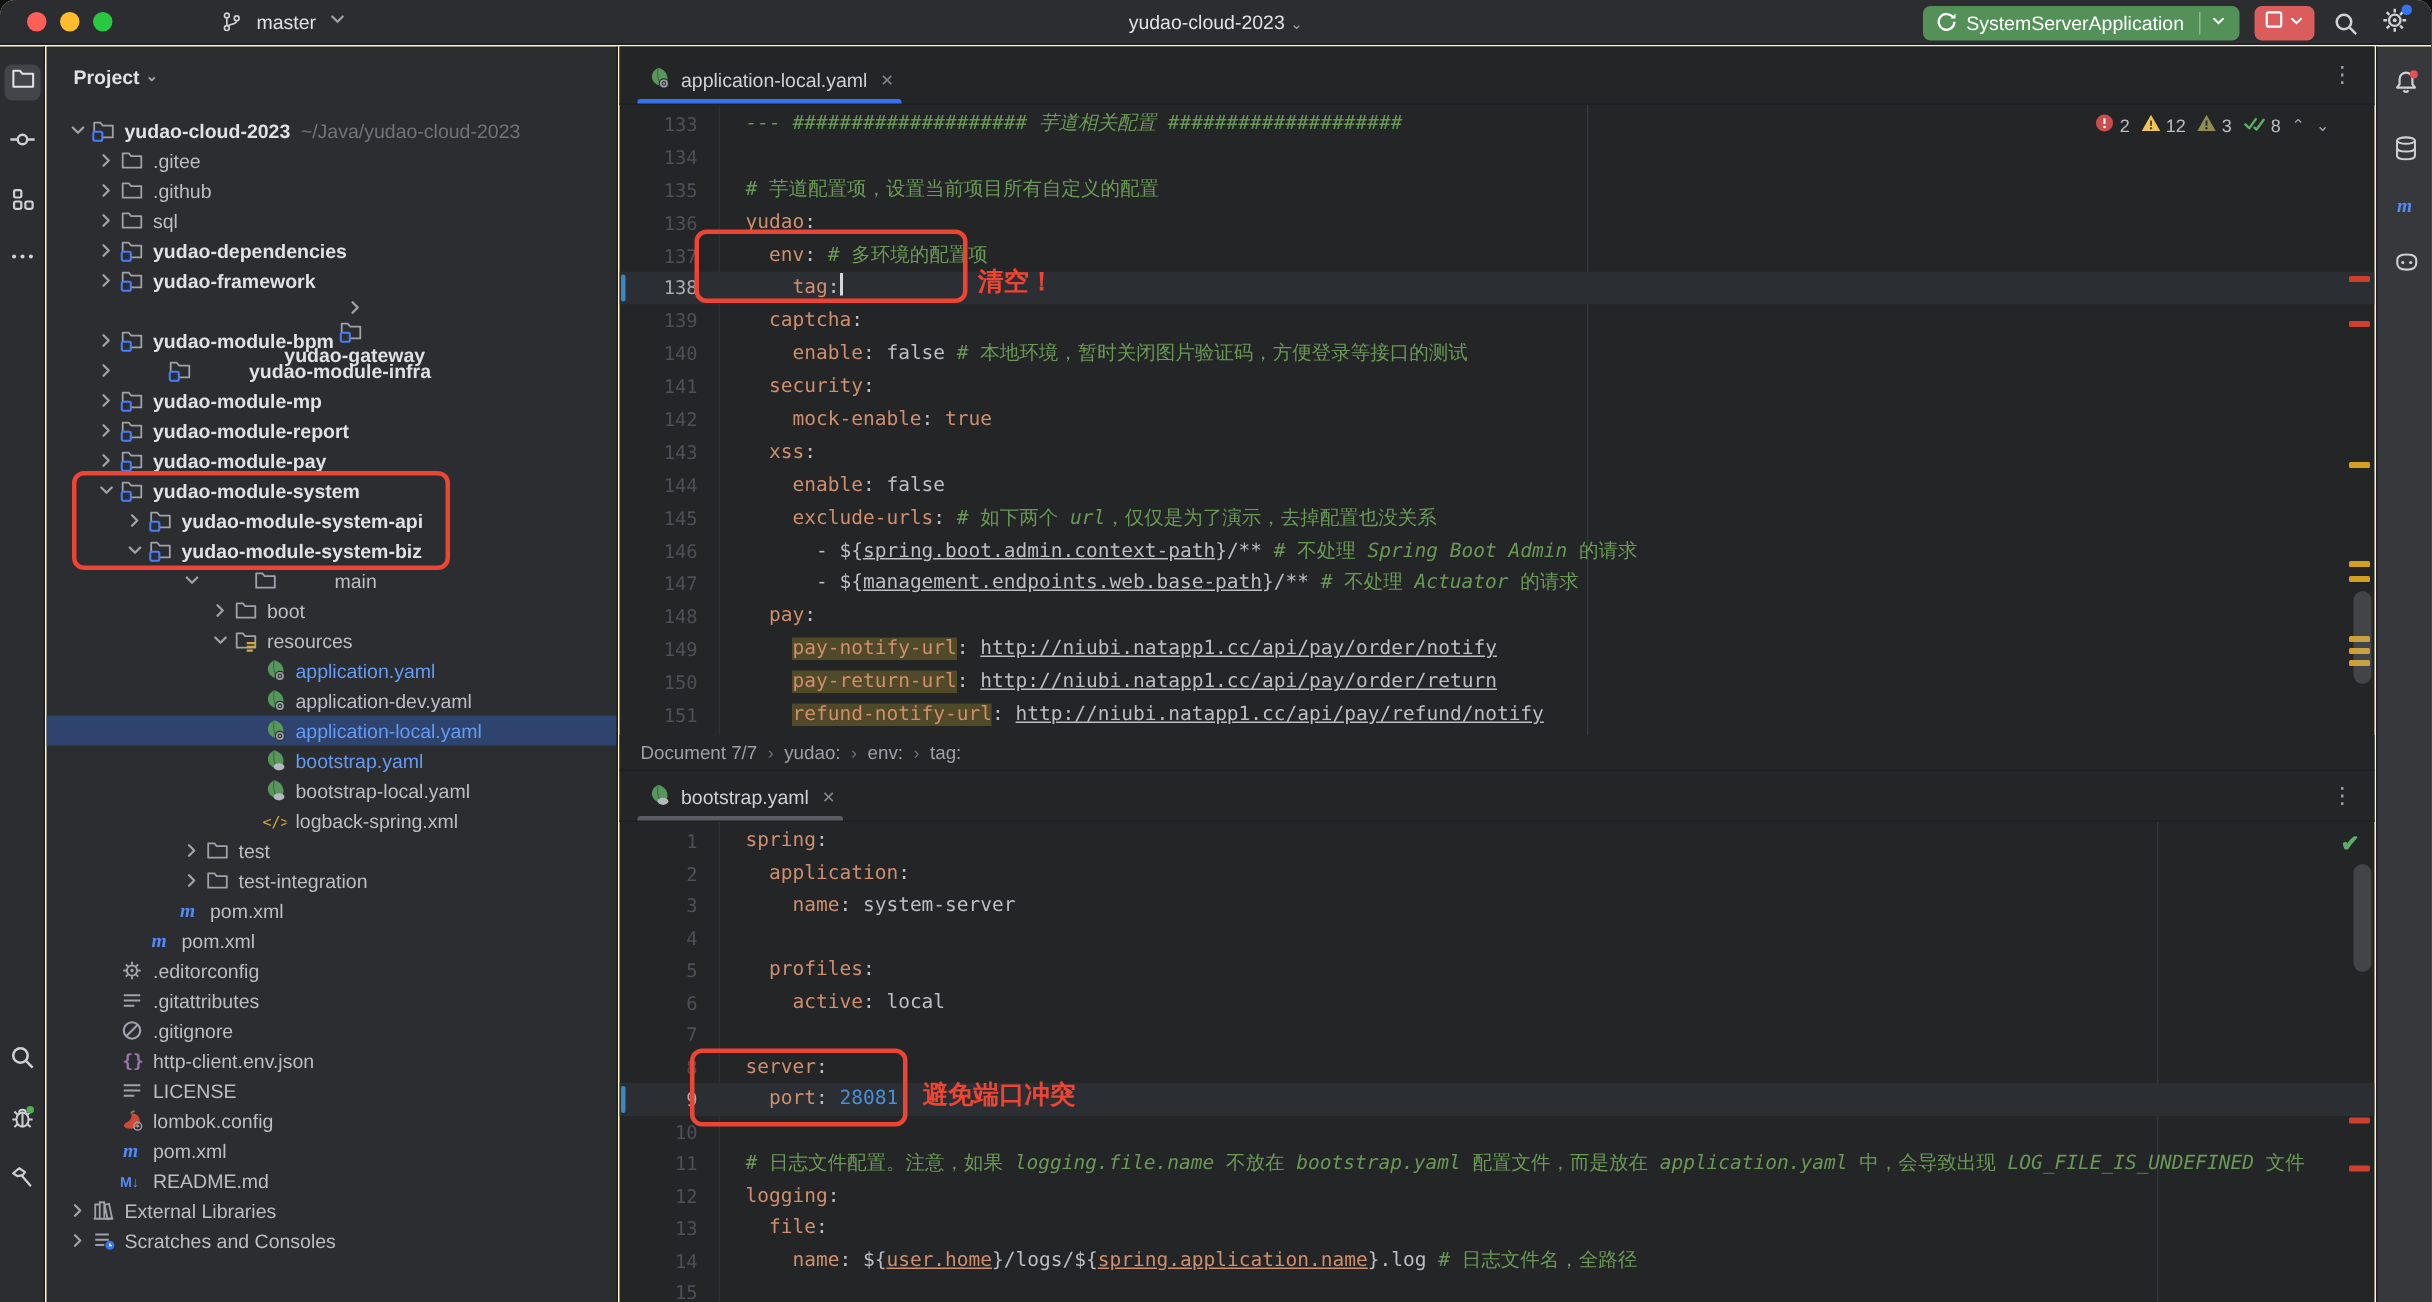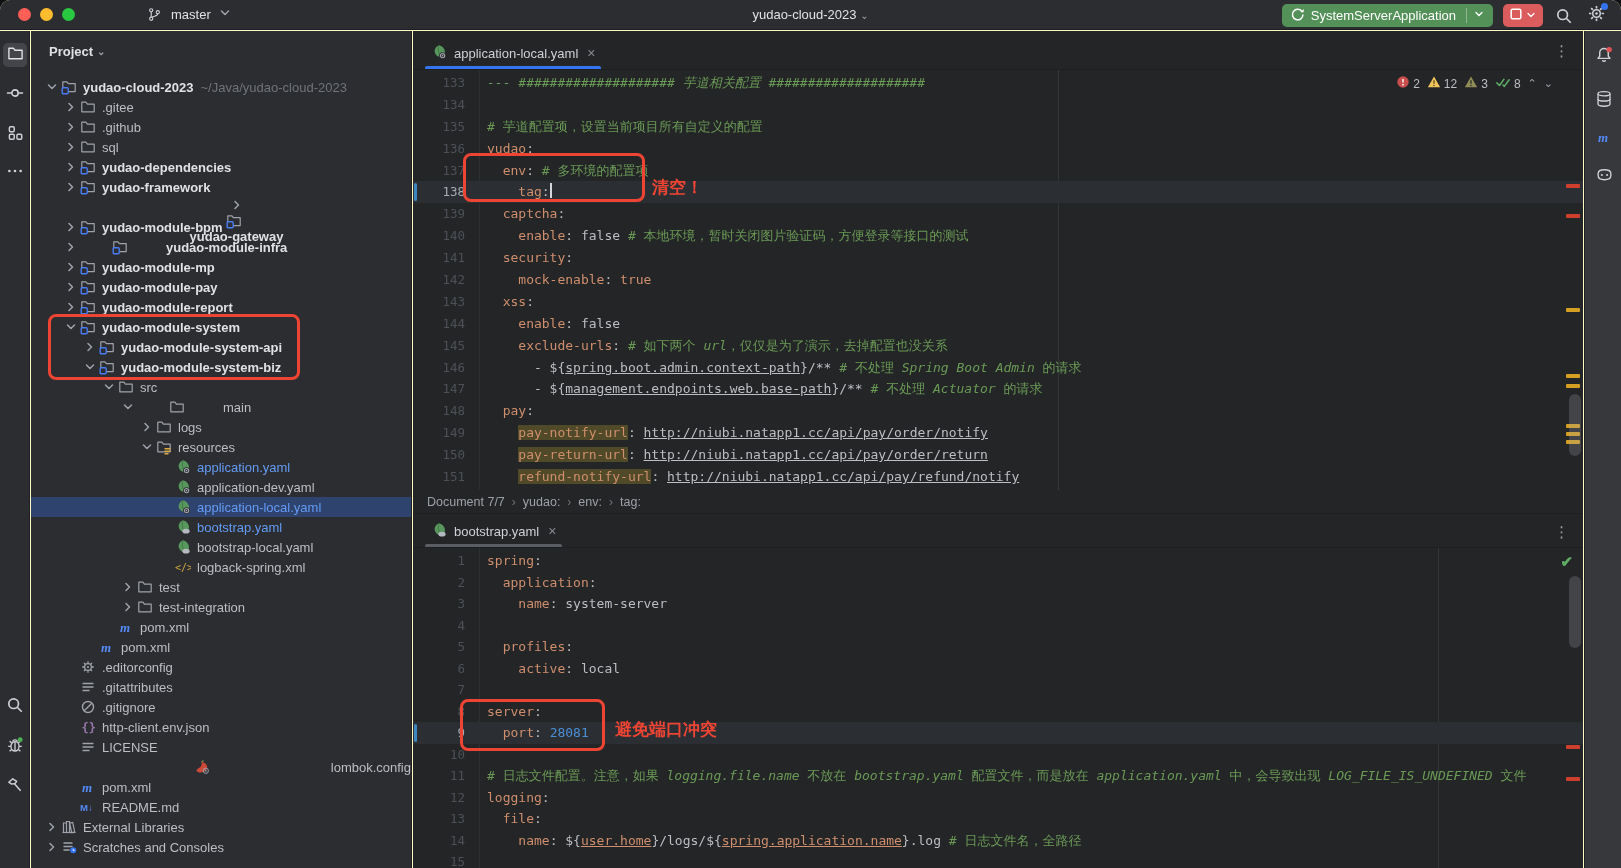--- a/index.html
+++ b/index.html
@@ -48,21 +48,21 @@
        padding:0 10px;font-size:13px;color:#ced0d6;}
   .tab .under{position:absolute;left:4px;right:4px;bottom:0;height:3px;border-radius:2px 2px 0 0;}
   .tab.active .under{background:#3574f0;}
   .tab.inactive .under{background:#5a5d63;}
   .tclose{color:#868a91;font-size:14px;margin-left:2px;}
   .kebab{position:absolute;right:14px;top:50%;transform:translateY(-50%);color:#9fa2aa;font-size:15px;letter-spacing:0;line-height:5px;}
   
   .code{position:relative;font-family:"DejaVu Sans Mono","DejaVu Sans",monospace;font-size:13px;overflow:hidden;}
   .code.topc{height:420px;padding-top:2px;}
   .code.botc{height:320px;padding-top:2px;}
-  .cl{position:relative;display:flex;white-space:pre;}
+  .cl{position:relative;display:flex;white-space:pre;gap:10px;}
   .topc .cl{height:21.9px;line-height:21.9px;}
   .botc .cl{height:21.5px;line-height:21.5px;}
   .cl.cur{background:#2b2f33;}
   .ln{width:52px;flex:none;text-align:right;color:#4d5057;font-size:12.5px;}
   .cl .body{padding-left:22px;}
   .cl.cur .ln{color:#a8abb3;}
   .gutterline{position:absolute;left:66px;top:0;bottom:0;width:1px;background:#2d3033;}
   .chg{position:absolute;left:1px;top:2px;bottom:2px;width:3px;border-radius:2px;background:#3e86c0;}
   .sg-k{color:#cf8e6d}.sg-t{color:#bcbec4}
   .sg-c{color:#6a9955}.sg-ci{color:#6a9955;font-style:italic}
@@ -373,39 +373,39 @@
             <svg width="16" height="16" viewBox="0 0 16 16">
               <path d="M6 4.5 9.5 8 6 11.5" fill="none" stroke="#9fa2aa" stroke-width="1.5" stroke-linecap="round" stroke-linejoin="round"></path>
             </svg>
           </span>
           <span class="tic">
             <svg width="16" height="16" viewBox="0 0 16 16">
               <path d="M1.8 2.8h4.1l1.5 1.9h6.8v7.9H1.8z" fill="none" stroke="#9fa2aa" stroke-width="1.2" stroke-linejoin="round"></path>
               <rect x="1.2" y="8.8" width="6" height="6" rx="1" fill="#2b2d30" stroke="#4a7cf5" stroke-width="1.4"></rect>
             </svg>
           </span>
+          <span class="tlabel bold">yudao-module-report</span>
+        </div>
+        <div class="trow" style="padding-left: 31px;">
+          <span class="tch">
+            <svg width="16" height="16" viewBox="0 0 16 16">
+              <path d="M6 4.5 9.5 8 6 11.5" fill="none" stroke="#9fa2aa" stroke-width="1.5" stroke-linecap="round" stroke-linejoin="round"></path>
+            </svg>
+          </span>
+          <span class="tic">
+            <svg width="16" height="16" viewBox="0 0 16 16">
+              <path d="M1.8 2.8h4.1l1.5 1.9h6.8v7.9H1.8z" fill="none" stroke="#9fa2aa" stroke-width="1.2" stroke-linejoin="round"></path>
+              <rect x="1.2" y="8.8" width="6" height="6" rx="1" fill="#2b2d30" stroke="#4a7cf5" stroke-width="1.4"></rect>
+            </svg>
+          </span>
           <span class="tlabel bold">yudao-module-pay</span>
         </div>
         <div class="trow" style="padding-left: 31px;">
           <span class="tch">
             <svg width="16" height="16" viewBox="0 0 16 16">
-              <path d="M6 4.5 9.5 8 6 11.5" fill="none" stroke="#9fa2aa" stroke-width="1.5" stroke-linecap="round" stroke-linejoin="round"></path>
-            </svg>
-          </span>
-          <span class="tic">
-            <svg width="16" height="16" viewBox="0 0 16 16">
-              <path d="M1.8 2.8h4.1l1.5 1.9h6.8v7.9H1.8z" fill="none" stroke="#9fa2aa" stroke-width="1.2" stroke-linejoin="round"></path>
-              <rect x="1.2" y="8.8" width="6" height="6" rx="1" fill="#2b2d30" stroke="#4a7cf5" stroke-width="1.4"></rect>
-            </svg>
-          </span>
-          <span class="tlabel bold">yudao-module-report</span>
-        </div>
-        <div class="trow" style="padding-left: 31px;">
-          <span class="tch">
-            <svg width="16" height="16" viewBox="0 0 16 16">
               <path d="M4.5 6 8 9.5 11.5 6" fill="none" stroke="#9fa2aa" stroke-width="1.5" stroke-linecap="round" stroke-linejoin="round"></path>
             </svg>
           </span>
           <span class="tic">
             <svg width="16" height="16" viewBox="0 0 16 16">
               <path d="M1.8 2.8h4.1l1.5 1.9h6.8v7.9H1.8z" fill="none" stroke="#9fa2aa" stroke-width="1.2" stroke-linejoin="round"></path>
               <rect x="1.2" y="8.8" width="6" height="6" rx="1" fill="#2b2d30" stroke="#4a7cf5" stroke-width="1.4"></rect>
             </svg>
           </span>
           <span class="tlabel bold">yudao-module-system</span>
@@ -431,58 +431,45 @@
             </svg>
           </span>
           <span class="tic">
             <svg width="16" height="16" viewBox="0 0 16 16">
               <path d="M1.8 2.8h4.1l1.5 1.9h6.8v7.9H1.8z" fill="none" stroke="#9fa2aa" stroke-width="1.2" stroke-linejoin="round"></path>
               <rect x="1.2" y="8.8" width="6" height="6" rx="1" fill="#2b2d30" stroke="#4a7cf5" stroke-width="1.4"></rect>
             </svg>
           </span>
           <span class="tlabel bold">yudao-module-system-biz</span>
         </div>
-        <div class="trow" style="padding-left: 69px;">
+        <div class="trow" style="padding-left: 88px; gap: 32px;">
           <span class="tch">
             <svg width="16" height="16" viewBox="0 0 16 16">
               <path d="M4.5 6 8 9.5 11.5 6" fill="none" stroke="#9fa2aa" stroke-width="1.5" stroke-linecap="round" stroke-linejoin="round"></path>
             </svg>
           </span>
           <span class="tic">
             <svg width="16" height="16" viewBox="0 0 16 16">
               <path d="M1.8 3.2h4.1l1.5 1.9h6.8v7.7H1.8z" fill="none" stroke="#9fa2aa" stroke-width="1.2" stroke-linejoin="round"></path>
             </svg>
           </span>
-          <span class="tlabel ">src</span>
-        </div>
-        <div class="trow" style="padding-left: 88px; gap: 32px;">
-          <span class="tch">
-            <svg width="16" height="16" viewBox="0 0 16 16">
-              <path d="M4.5 6 8 9.5 11.5 6" fill="none" stroke="#9fa2aa" stroke-width="1.5" stroke-linecap="round" stroke-linejoin="round"></path>
+          <span class="tlabel ">main</span>
+        </div>
+        <div class="trow" style="padding-left: 107px;">
+          <span class="tch">
+            <svg width="16" height="16" viewBox="0 0 16 16">
+              <path d="M6 4.5 9.5 8 6 11.5" fill="none" stroke="#9fa2aa" stroke-width="1.5" stroke-linecap="round" stroke-linejoin="round"></path>
             </svg>
           </span>
           <span class="tic">
             <svg width="16" height="16" viewBox="0 0 16 16">
               <path d="M1.8 3.2h4.1l1.5 1.9h6.8v7.7H1.8z" fill="none" stroke="#9fa2aa" stroke-width="1.2" stroke-linejoin="round"></path>
             </svg>
           </span>
-          <span class="tlabel ">main</span>
-        </div>
-        <div class="trow" style="padding-left: 107px;">
-          <span class="tch">
-            <svg width="16" height="16" viewBox="0 0 16 16">
-              <path d="M6 4.5 9.5 8 6 11.5" fill="none" stroke="#9fa2aa" stroke-width="1.5" stroke-linecap="round" stroke-linejoin="round"></path>
-            </svg>
-          </span>
-          <span class="tic">
-            <svg width="16" height="16" viewBox="0 0 16 16">
-              <path d="M1.8 3.2h4.1l1.5 1.9h6.8v7.7H1.8z" fill="none" stroke="#9fa2aa" stroke-width="1.2" stroke-linejoin="round"></path>
-            </svg>
-          </span>
-          <span class="tlabel ">logs</span>
+          <span class="tlabel ">boot</span>
         </div>
         <div class="trow" style="padding-left: 107px;">
           <span class="tch">
             <svg width="16" height="16" viewBox="0 0 16 16">
               <path d="M4.5 6 8 9.5 11.5 6" fill="none" stroke="#9fa2aa" stroke-width="1.5" stroke-linecap="round" stroke-linejoin="round"></path>
             </svg>
           </span>
           <span class="tic">
             <svg width="16" height="16" viewBox="0 0 16 16">
               <path d="M1.8 3.2h4.1l1.5 1.9h6.8v7.7H1.8z" fill="none" stroke="#9fa2aa" stroke-width="1.2" stroke-linejoin="round"></path>
@@ -654,21 +641,21 @@
           <span class="tch"></span>
           <span class="tic">
             <svg width="16" height="16" viewBox="0 0 16 16">
               <g stroke="#9fa2aa" stroke-width="1.4">
                 <path d="M2.5 4.5h11M2.5 8h11M2.5 11.5h7"></path>
               </g>
             </svg>
           </span>
           <span class="tlabel ">LICENSE</span>
         </div>
-        <div class="trow" style="padding-left: 31px; justify-content: space-between;">
+        <div class="trow" style="padding-left: 31px;">
           <span class="tch"></span>
           <span class="tic">
             <svg width="16" height="16" viewBox="0 0 16 16">
               <path d="M7.5 3.5c0-1.2 1.2-1.9 2.3-1.6" fill="none" stroke="#7a8553" stroke-width="1.2"></path>
               <path d="M7.8 3.2c3 0 5.4 2.2 5.4 4.9s-2.8 5.4-6.6 5.4c-2.9 0-4.9-1.7-3.6-3.1 1.8-2 4.8-1.3 4.8-7.2z" fill="#cc4939"></path>
               <circle cx="11.8" cy="11.8" r="2.6" fill="none" stroke="#9fa2aa" stroke-width="1"></circle>
               <circle cx="11.8" cy="11.8" r=".9" fill="#9fa2aa"></circle>
             </svg>
           </span>
           <span class="tlabel ">lombok.config</span>

